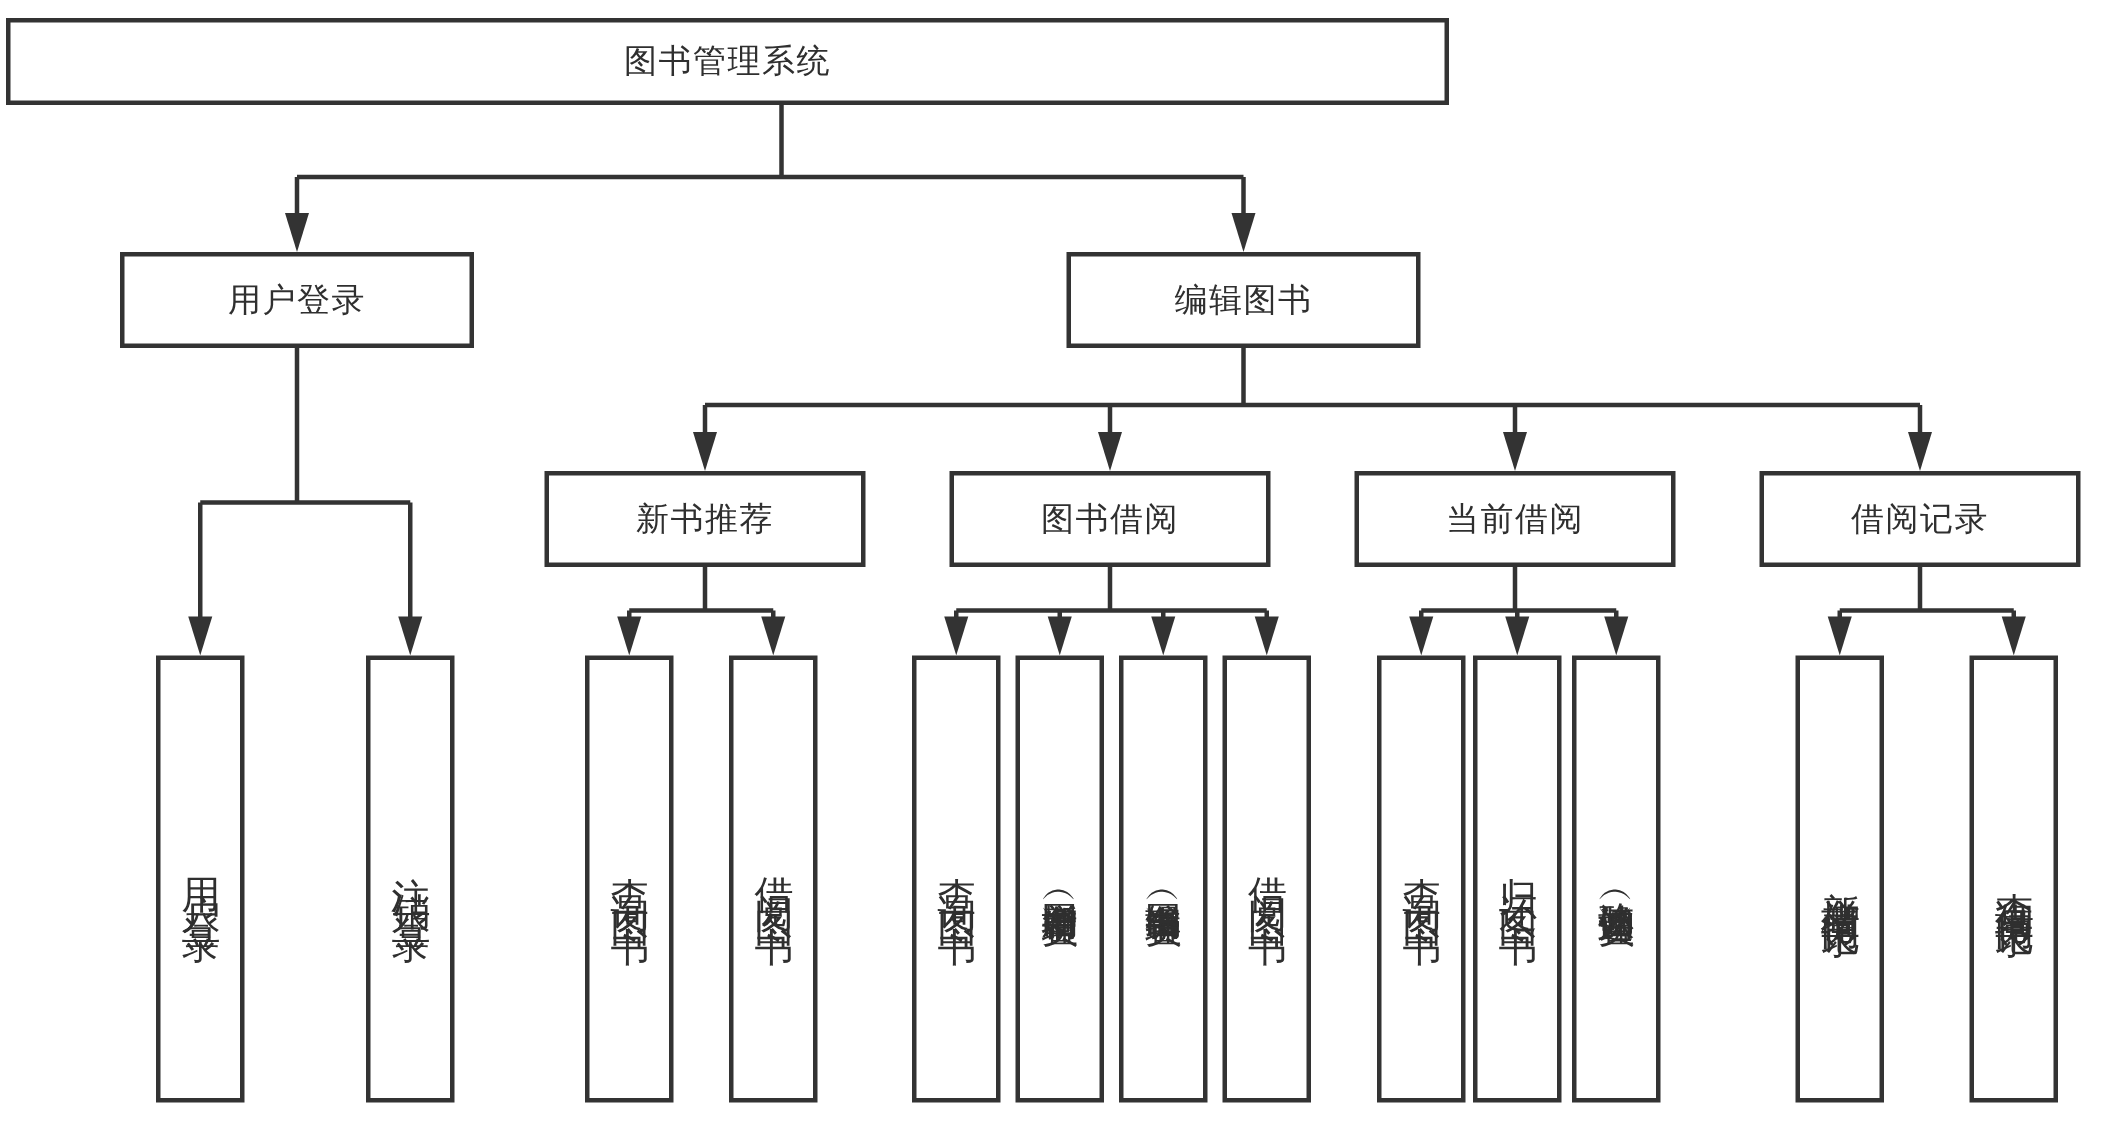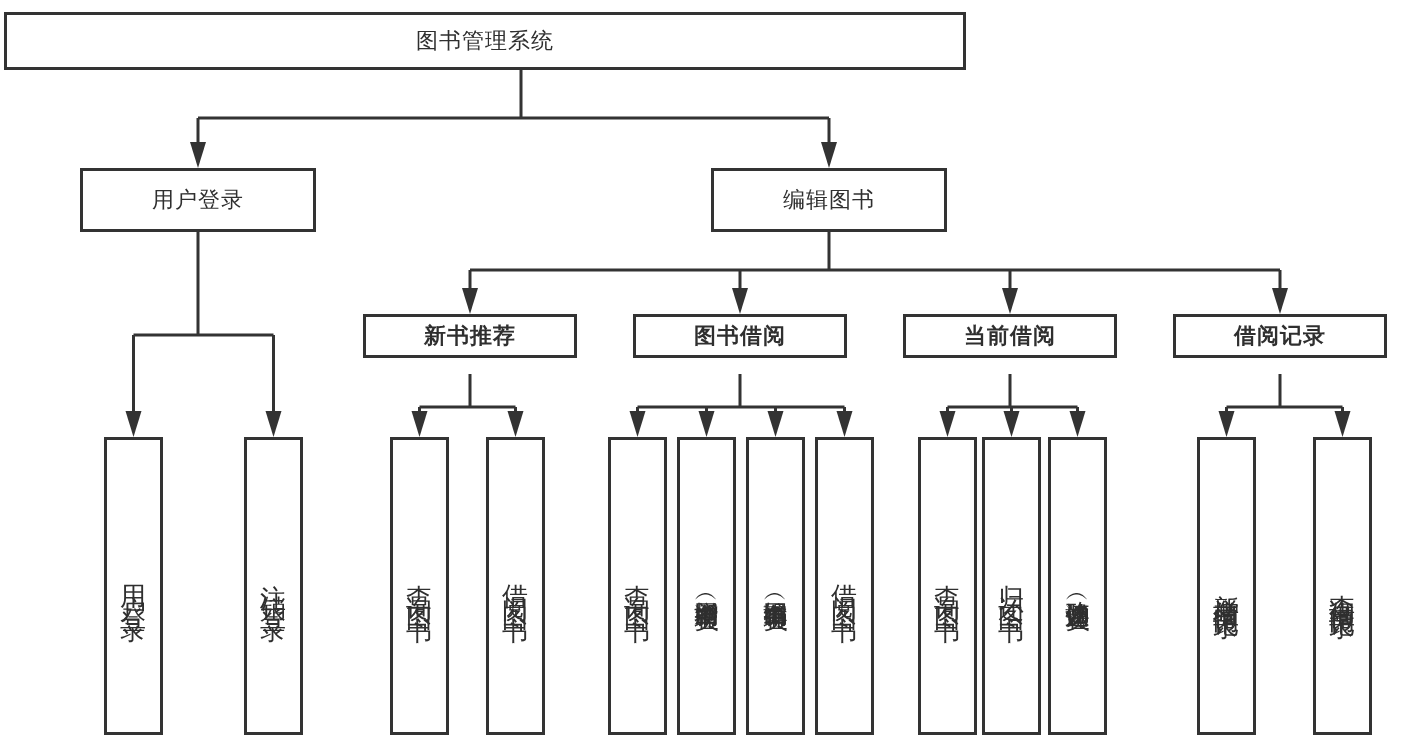--- a/index.html
+++ b/index.html
@@ -34,21 +34,21 @@
     justify-content: center;
     z-index: 2;
   }
   .hlabel {
     font-size: 22px;
     letter-spacing: 1px;
     white-space: nowrap;
   }
   .root  { left: 4px;  top: 12px;  width: 962px; height: 58px; }
   .lv2   { top: 168px; width: 236px; height: 64px; }
-  .lv3   { top: 314px; width: 214px; height: 44px; font-weight: bold; }
+  .lv3   { top: 314px; width: 214px; height: 64px; }
   .leaf  { top: 437px; width: 59px;  height: 298px; }
   .vtext {
     writing-mode: vertical-rl;
     text-orientation: mixed;
     line-height: 1;
     white-space: nowrap;
   }
   .v4 .vtext { font-size: 26px; letter-spacing: 11px; }
   .v6 .vtext { font-size: 26px; letter-spacing: 4px; }
   .v8 .vtext { font-size: 24px; letter-spacing: 1px; }

